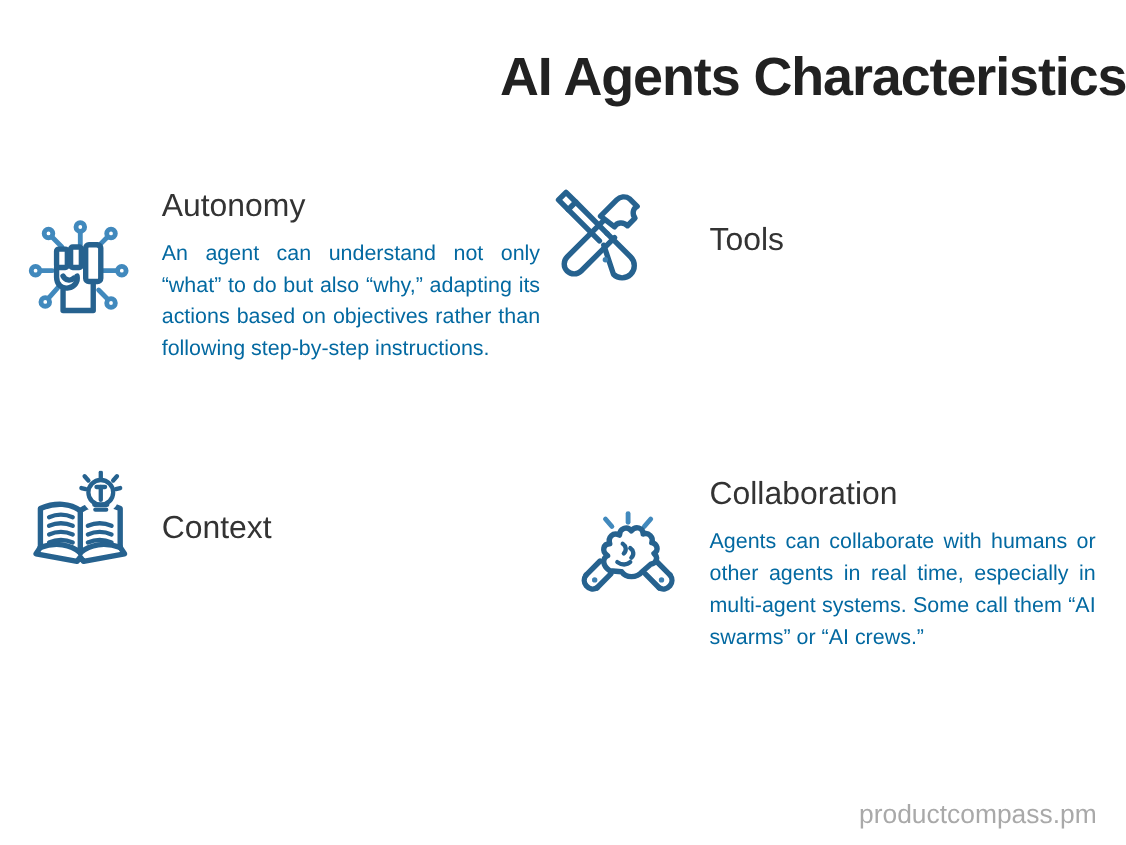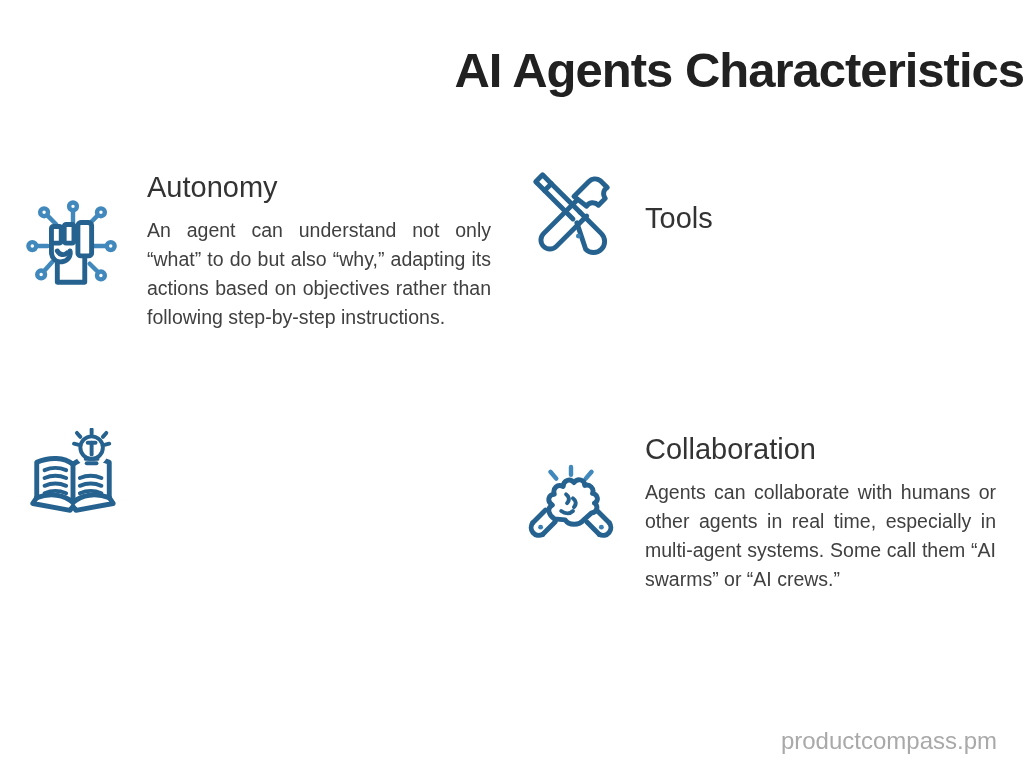--- a/index.html
+++ b/index.html
@@ -20,42 +20,42 @@
     letter-spacing:-1px;
     color:#212121;
     margin:0;
   }
   .quad{
     position:absolute;
     display:flex;
     align-items:center;
   }
   .quad.q-autonomy{left:24px;top:166px;width:467px;}
-  .quad.q-tools{left:522px;top:166px;width:474px;}
+  .quad.q-tools{left:494px;top:166px;width:474px;gap:28px;}
   .quad.q-context{left:24px;top:428px;width:467px;}
   .quad.q-collaboration{left:522px;top:428px;width:474px;}
   .icon-box{
     flex:0 0 98px;
     width:98px;height:100px;
     margin-right:25px;
   }
   .icon-box svg{display:block;width:98px;height:100px;}
   .quad-content{flex:1;min-width:0;}
   .quad-heading{
     margin:4px 0 0 0;
     font-size:29px;
     font-weight:400;
     color:#333333;
     line-height:34px;
   }
   .quad-body{
     margin:12px 0 0 0;
     font-size:19.5px;
     line-height:29px;
-    color:#404040;
+    color:#0369a1;
     text-align:justify;
   }
   .watermark{
     position:absolute;
     right:27px;top:691px;
     font-size:24px;
     font-weight:400;
     color:#a9a9a9;
     margin-top:36px;
   }
@@ -159,20 +159,21 @@
         <path d="M64 35 L74 35"></path>
         <path d="M54 4 L57.5 8"></path>
         <path d="M69 0.5 L69 5"></path>
         <path d="M84 4 L80.5 8"></path>
         <path d="M51 15 L55 16"></path>
         <path d="M87 15 L83 16"></path>
       </g>
     </svg>
   </div>
   <div class="quad-content">
+    <h2 class="quad-heading">Context</h2>
   </div>
 </div>
 
 <div class="quad q-collaboration">
   <div class="icon-box">
     <svg viewBox="0 0 100 100" aria-hidden="true">
       <g class="st-acc">
         <path d="M29 10 L35 17"></path>
         <path d="M50 5 L50 13"></path>
         <path d="M71 10 L65 17"></path>

